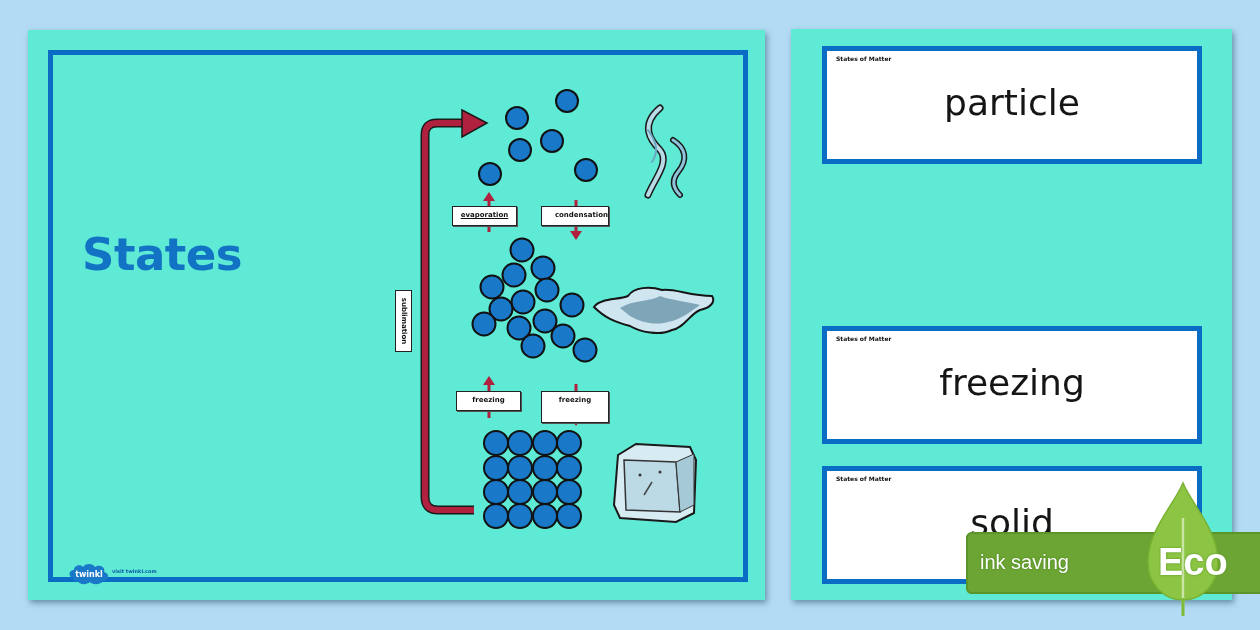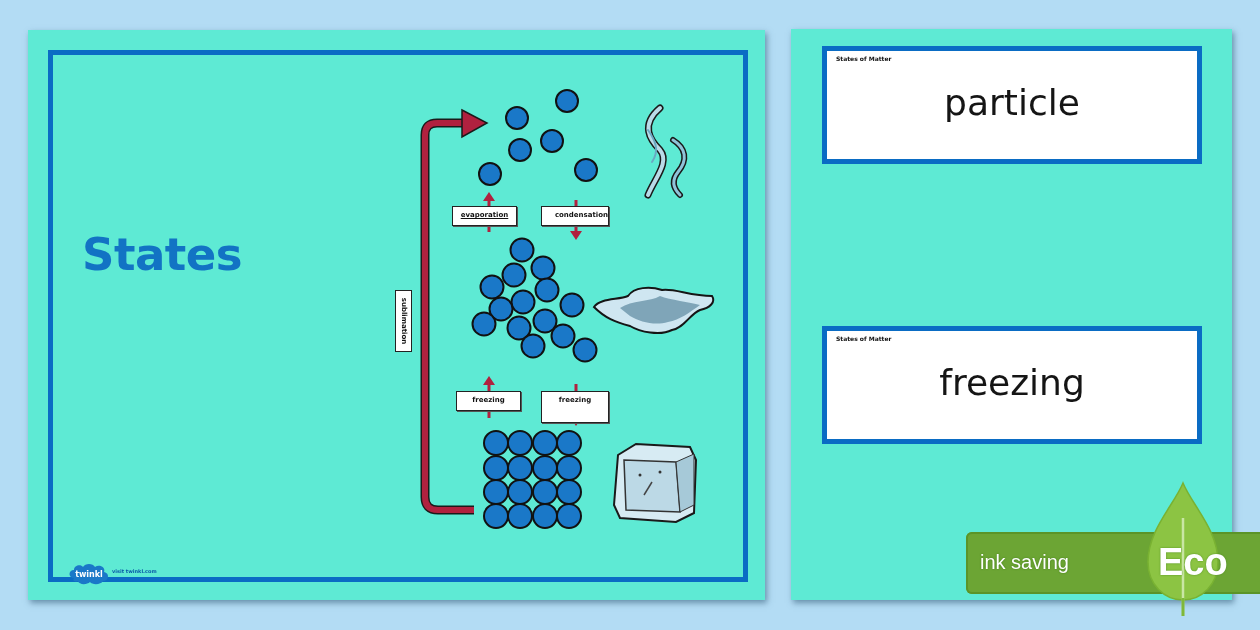--- a/index.html
+++ b/index.html
@@ -203,20 +203,24 @@
 
 <div class="page" id="right-page">
   <div class="word-card" style="top:17px;">
     <div class="card-header">States of Matter</div>
     <div class="card-word">particle</div>
   </div>
   <div class="word-card" style="top:297px;">
     <div class="card-header">States of Matter</div>
     <div class="card-word">freezing</div>
   </div>
+  <div class="word-card" style="top:437px;">
+    <div class="card-header">States of Matter</div>
+    <div class="card-word">solid</div>
+  </div>
 </div>
 
 <div id="eco-banner"></div>
 <div id="eco-text">ink saving</div>
 <svg id="eco-leaf" viewBox="0 0 90 140">
   <path d="M43 3 C52 25 78 50 78 82 C78 104 62 120 43 120 C24 120 8 104 8 82 C8 50 34 25 43 3 Z" fill="#8cc443" stroke="#79b232" stroke-width="1.5"></path>
   <line x1="43" y1="38" x2="43" y2="136" stroke="#c9e6a4" stroke-width="2.5"></line>
   <line x1="43" y1="118" x2="43" y2="136" stroke="#7fb83a" stroke-width="3"></line>
 </svg>
 <div id="eco-label">Eco</div>

